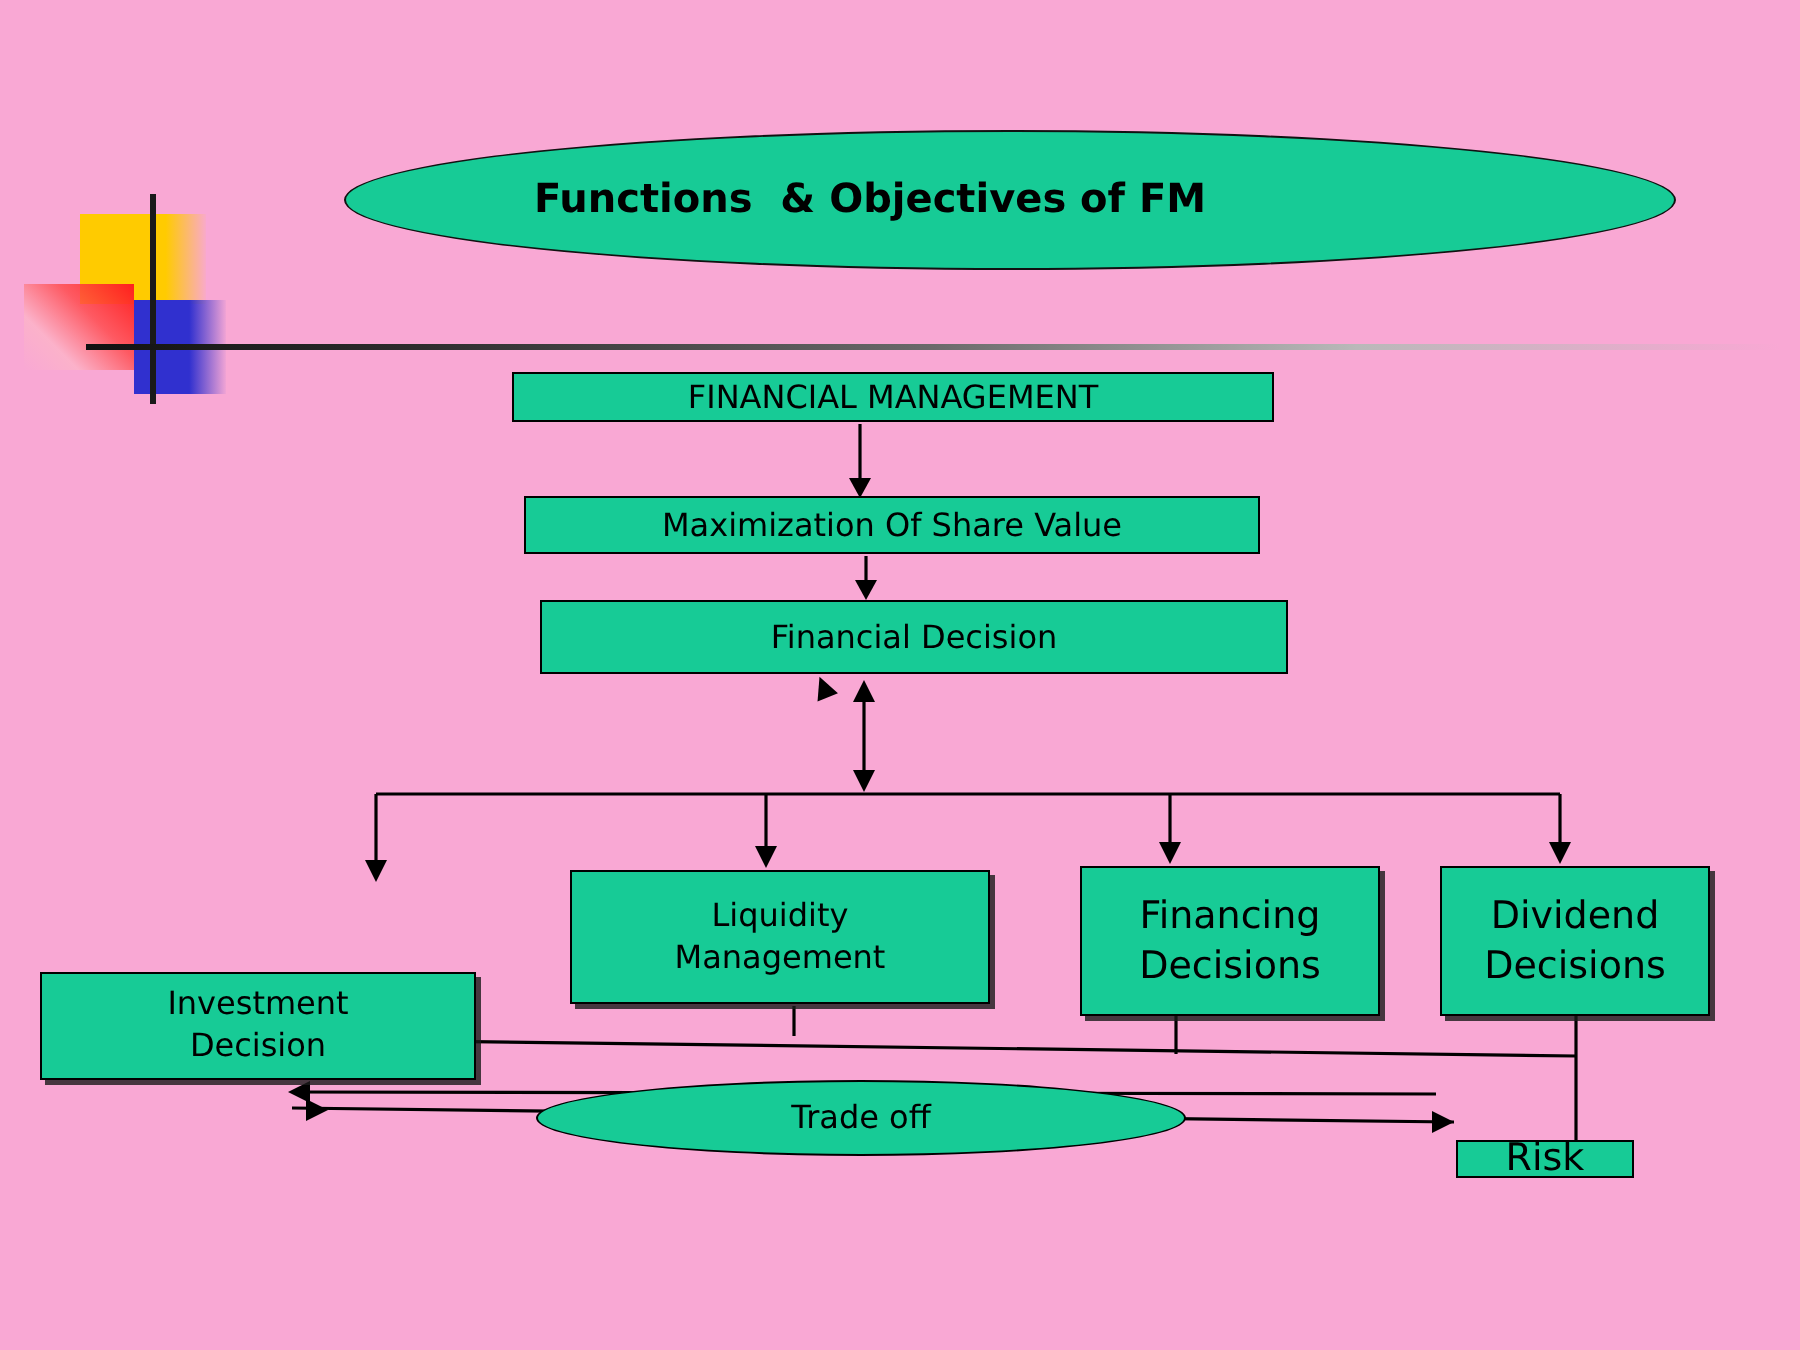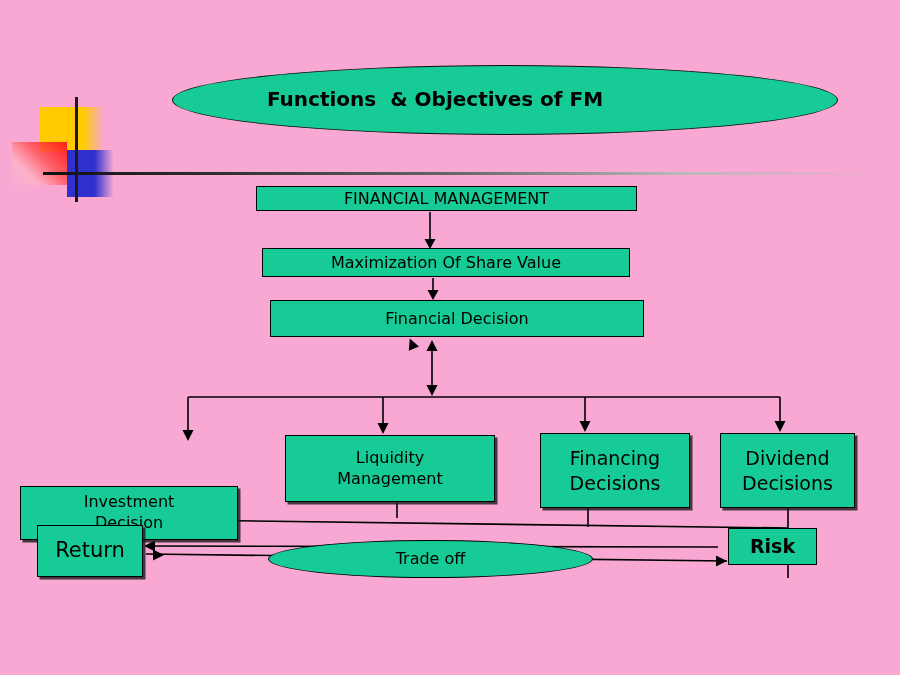--- a/index.html
+++ b/index.html
@@ -37,21 +37,21 @@
   .ellipse { border-radius:50%; }
 
   #node-financial-management { left:256px; top:186px; width:381px; height:25px; line-height:1; }
   #node-maximization        { left:262px; top:248px; width:368px; height:29px; line-height:1; }
   #node-financial-decision  { left:270px; top:300px; width:374px; height:37px; line-height:1; }
   #node-investment          { left:20px;  top:443px; width:218px; height:54px;margin-top:43px; }
   #node-liquidity           { left:285px; top:435px; width:210px; height:67px; }
   #node-financing           { left:540px; top:433px; width:150px; height:75px; font-size:19px; }
   #node-dividend            { left:720px; top:433px; width:135px; height:75px; font-size:19px; }
   #node-return              { left:37px;  top:525px; width:106px; height:52px; font-size:21px; }
-  #node-risk                { left:728px; top:528px; width:89px;  height:37px; font-size:19px; line-height:1;font-weight:bold; }
+  #node-risk                { left:728px; top:570px; width:89px;  height:19px; font-size:19px; line-height:1; }
   #node-tradeoff            { left:268px; top:540px; width:325px; height:38px; }
 </style>
 </head>
 <body>
 
 <div id="slide">
 
   <div id="decor-yellow"></div>
   <div id="decor-red"></div>
   <div id="decor-blue"></div>
@@ -107,17 +107,16 @@
   <div class="node" id="node-maximization">Maximization Of Share Value</div>
   <div class="node" id="node-financial-decision">Financial Decision</div>
   <div class="node shadowed" id="node-investment">Investment
 Decision</div>
   <div class="node shadowed" id="node-liquidity">Liquidity
 Management</div>
   <div class="node shadowed" id="node-financing">Financing
 Decisions</div>
   <div class="node shadowed" id="node-dividend">Dividend
 Decisions</div>
-  <div class="node shadowed" id="node-return">Return</div>
   <div class="node" id="node-risk">Risk</div>
   <div class="node ellipse" id="node-tradeoff">Trade off</div>
 
 </div>
 
 </body></html>

